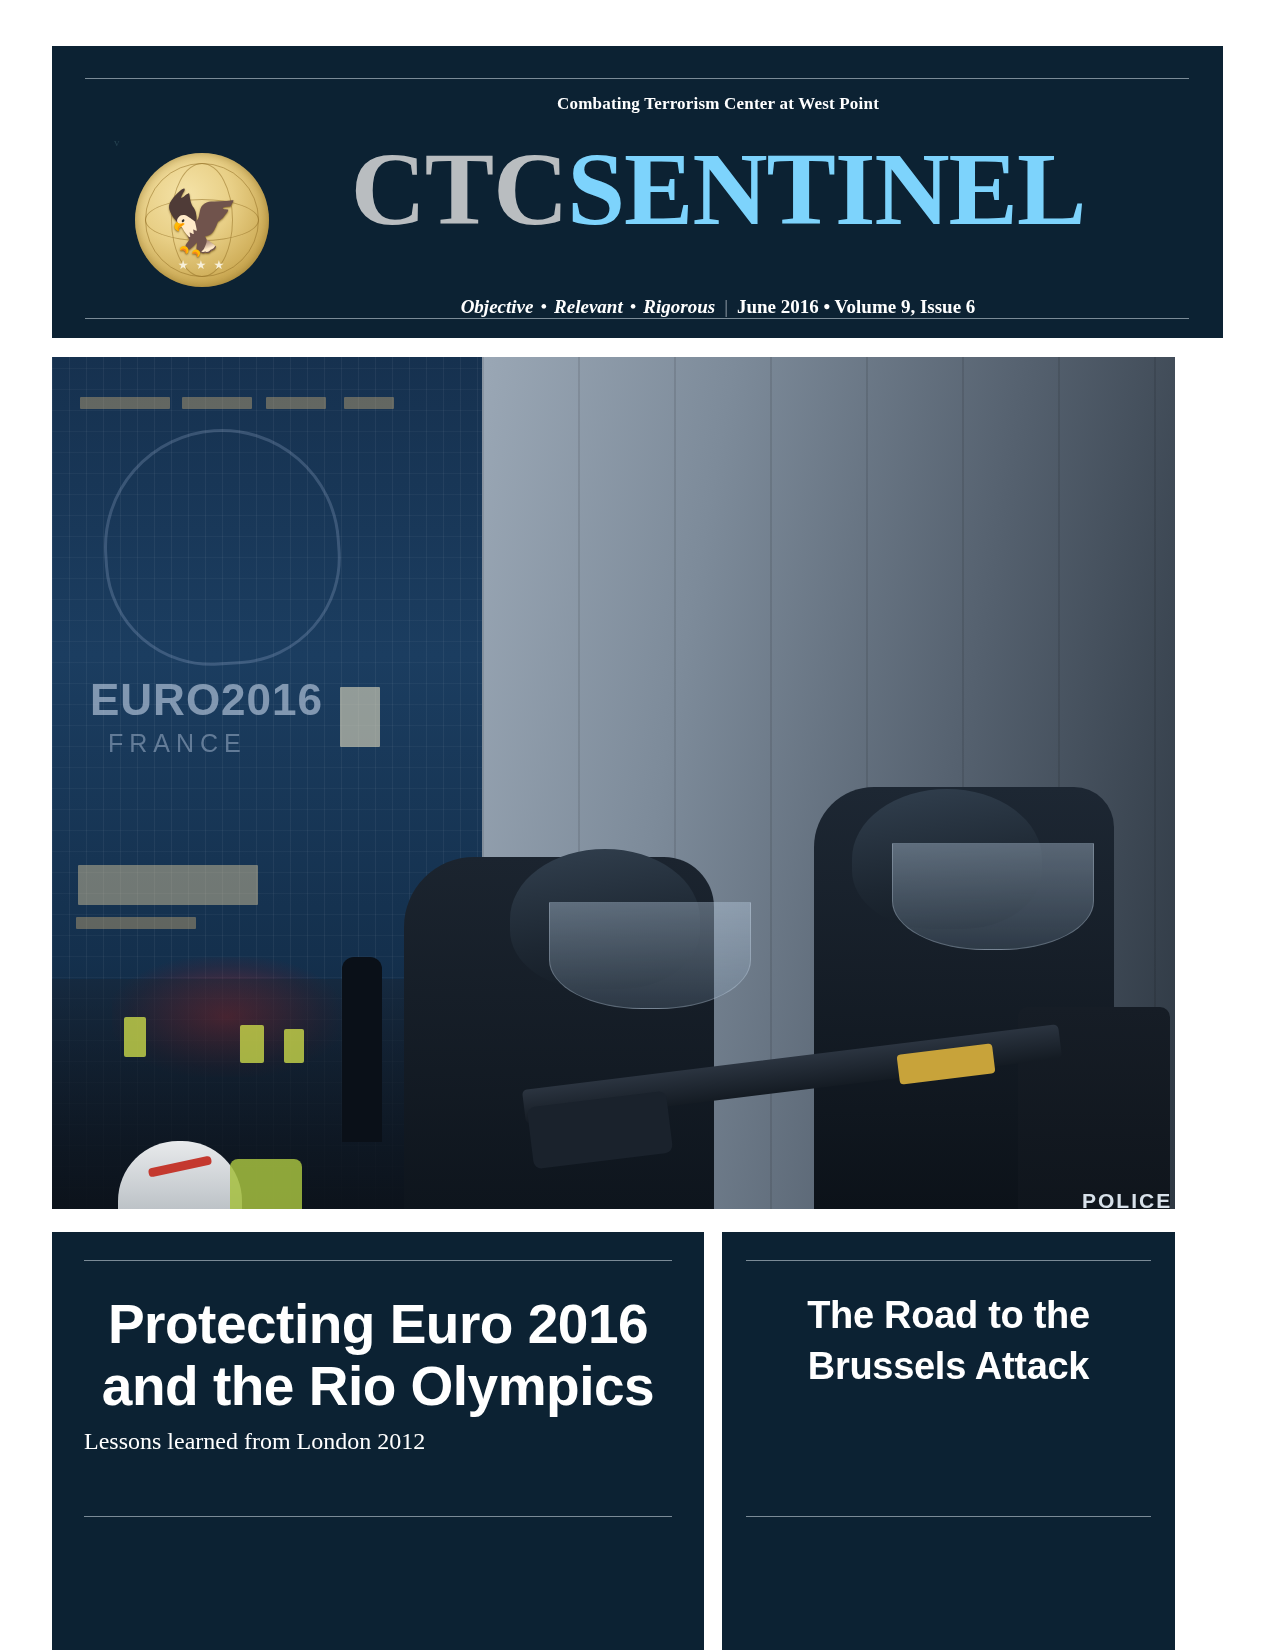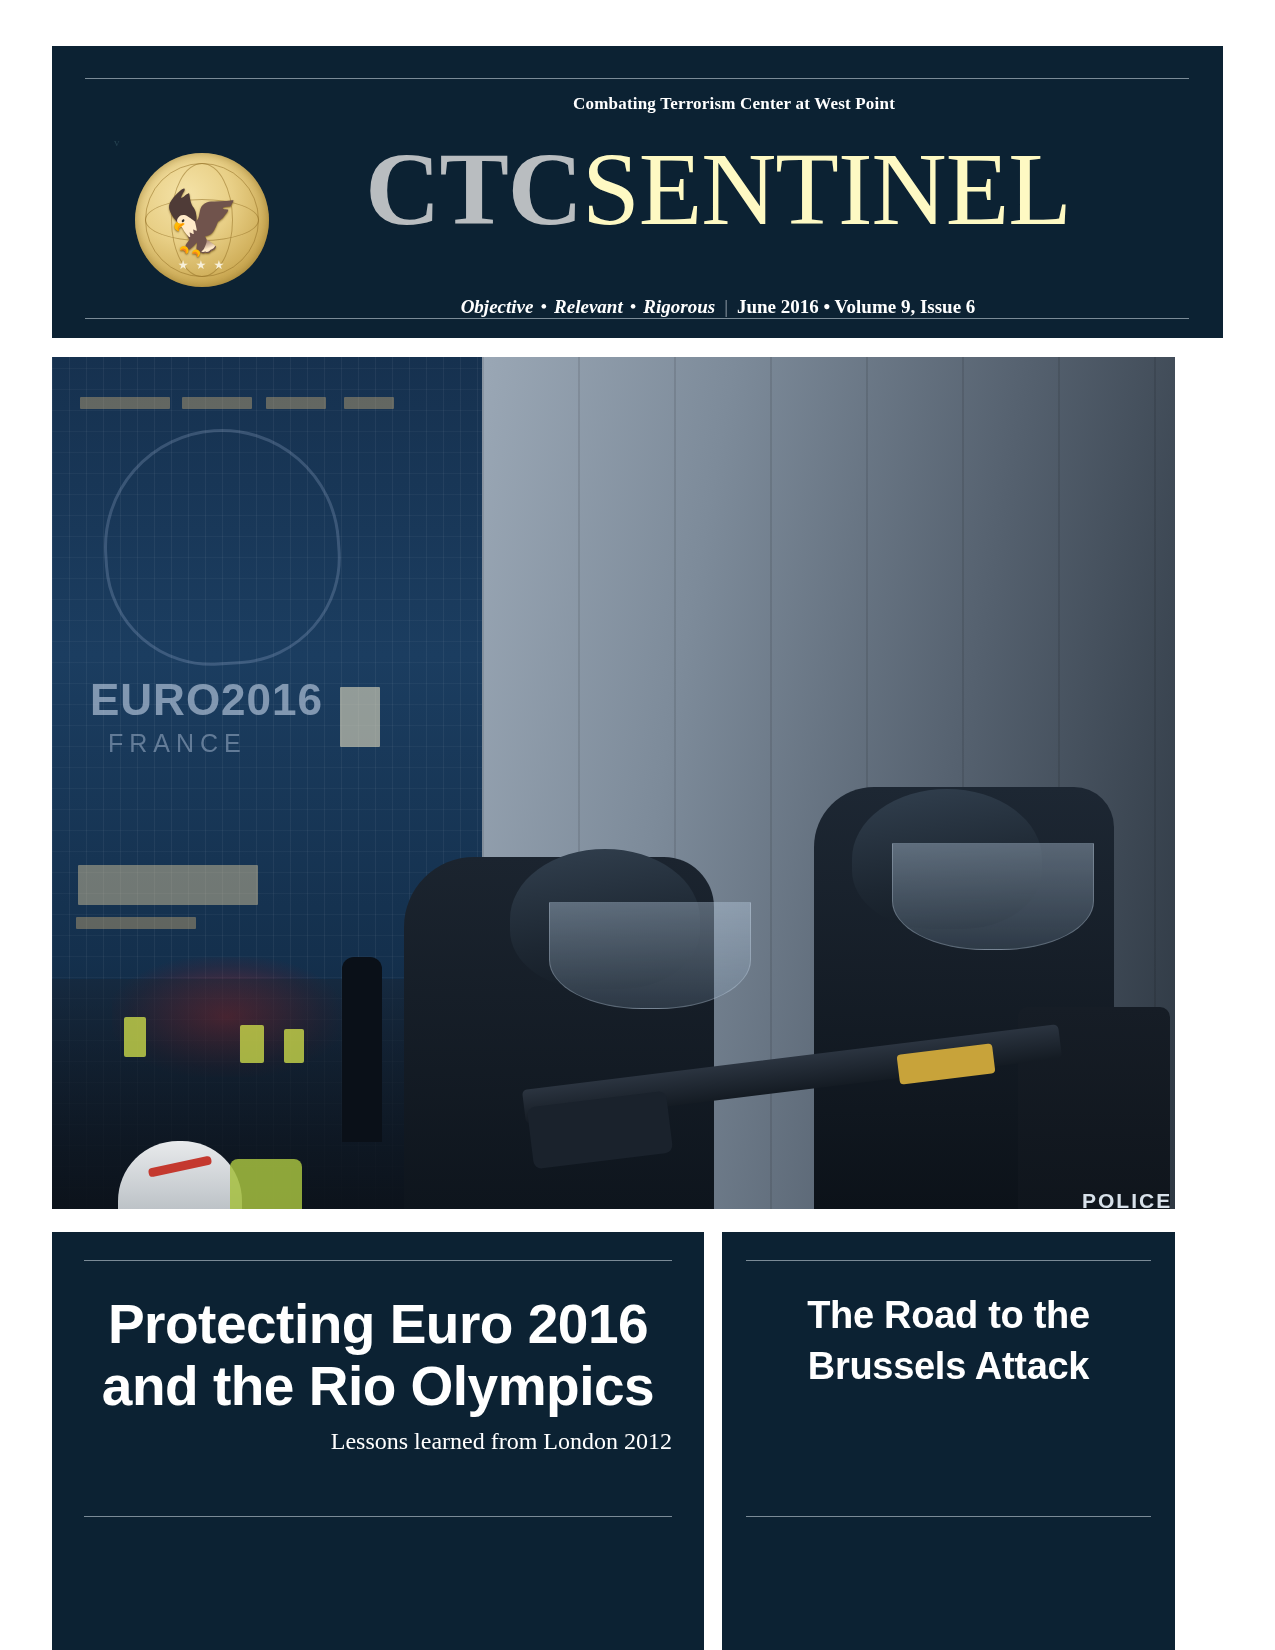--- a/index.html
+++ b/index.html
@@ -38,21 +38,21 @@
     left: 33px;
     width: 1104px;
     height: 1px;
     background: #7b8b97;
   }
   .rule-top { top: 32px; }
   .rule-bottom { top: 272px; }
 
   .ctc-title {
     position: absolute;
-    left: 212px;
+    left: 196px;
     top: 48px;
     width: 940px;
     text-align: center;
     color: #ffffff;
     font-family: "Liberation Serif", serif;
     font-weight: bold;
     font-size: 17px;
     letter-spacing: 0.2px;
   }
 
@@ -105,22 +105,22 @@
     font-size: 104px;
     line-height: 1.25;
     white-space: nowrap;
   }
   .wordmark .ctc {
     color: #b9bdc0;
     font-weight: bold;
     letter-spacing: -1px;
   }
   .wordmark .sentinel {
-    color: #fef9c3;
-    font-weight: normal;
+    color: #7dd3fc;
+    font-weight: bold;
     letter-spacing: -1px;
   }
 
   .tagline {
     position: absolute;
     left: 196px;
     top: 272px;
     width: 940px;
     text-align: center;
     transform: translateY(-100%);
@@ -405,21 +405,21 @@
     font-weight: bold;
     font-size: 55px;
     line-height: 1.12;
     letter-spacing: -0.5px;
   }
   .feature-main .deck {
     position: absolute;
     left: 32px;
     top: 196px;
     width: 588px;
-    text-align: right;
+    text-align: left;
     color: #ffffff;
     font-family: "Liberation Serif", serif;
     font-size: 24px;
   }
   .feature-main .byline {
     position: absolute;
     left: 32px;
     top: 232px;
     width: 588px;
     text-align: center;

